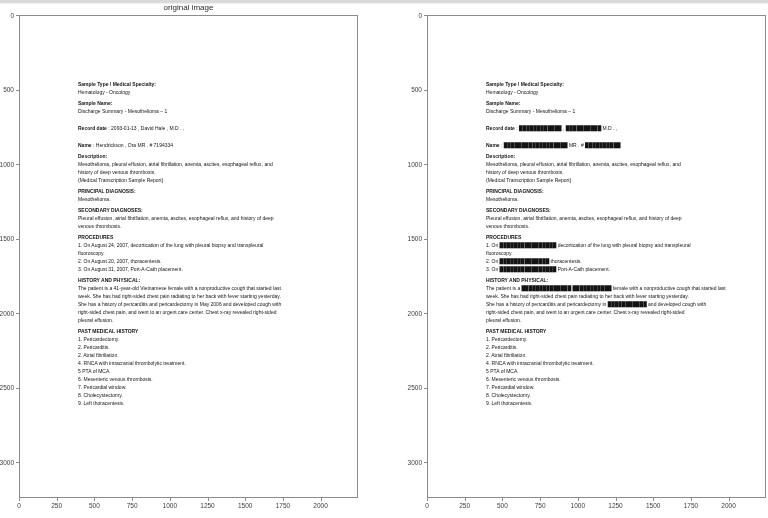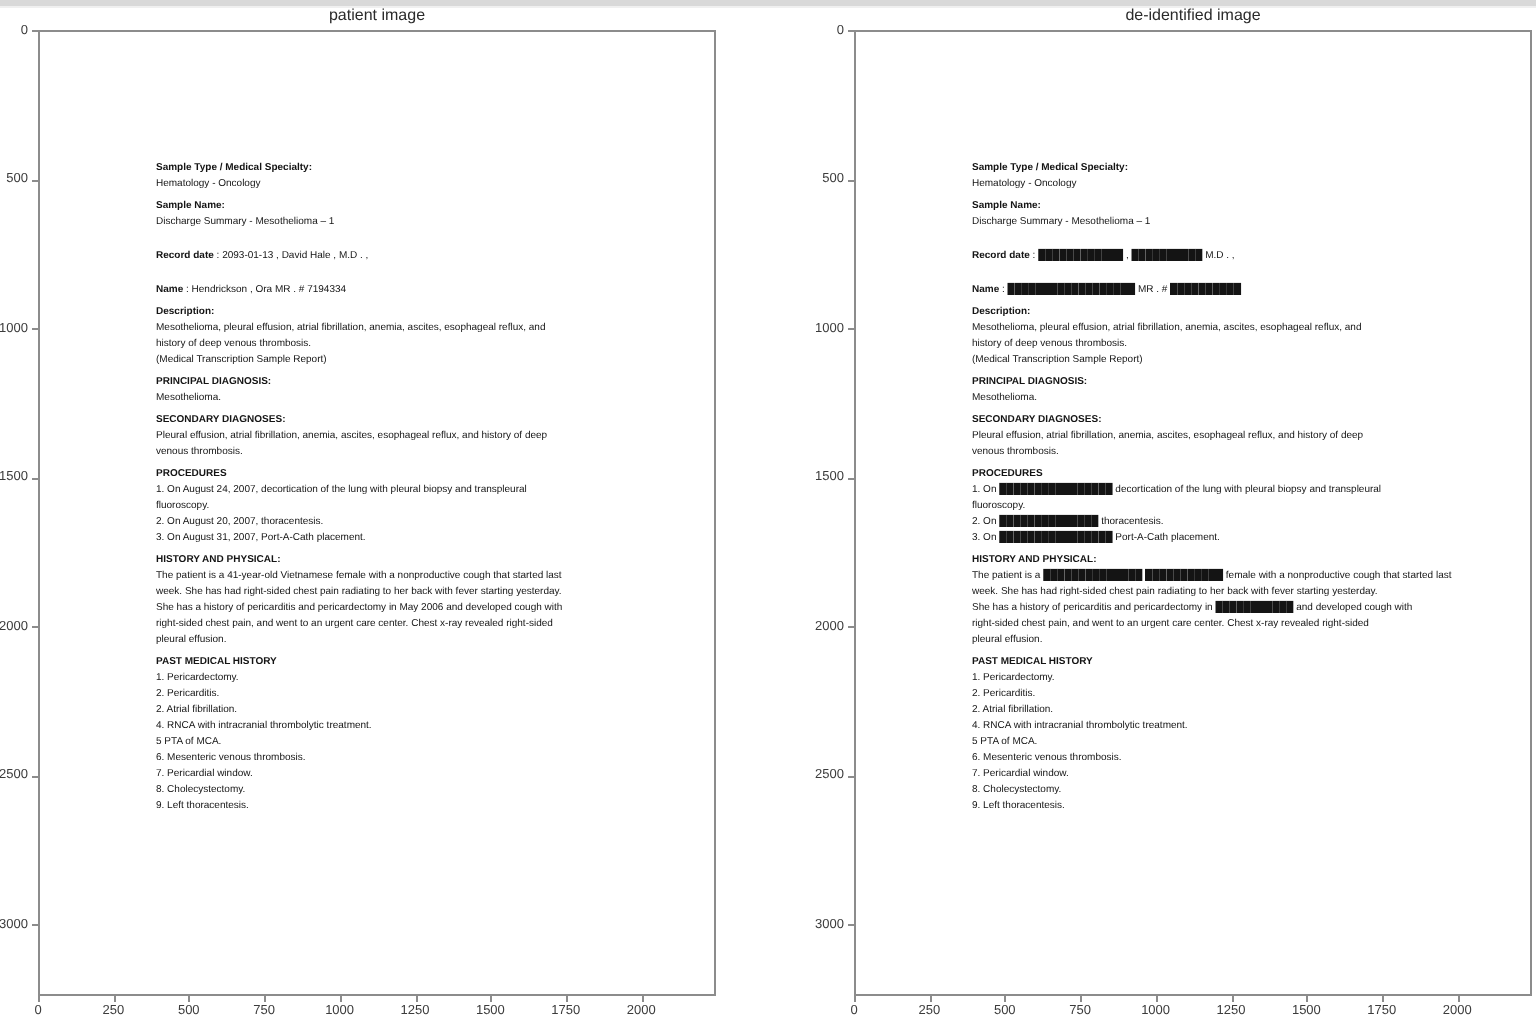--- a/index.html
+++ b/index.html
@@ -45,21 +45,21 @@
   .block.inline .doc-label { display:inline; }
   .block.inline .doc-body { display:inline; white-space:pre; }
 </style>
 </head>
 <body>
 
 <div class="screen">
   <div class="top-strip"></div>
   <div class="figure">
   <div class="panel">
-    <div class="panel-title" style="left: 19px; width: 339px;">patient image</div>
+    <div class="panel-title" style="left: 19px; width: 339px;">original image</div>
     <div class="axes" style="left: 19px;">
       <div class="doc">
             <div class="block">
               <span class="doc-label">Sample Type / Medical Specialty:</span>
               <span class="doc-body">Hematology - Oncology</span>
             </div>
             <div class="block">
               <span class="doc-label">Sample Name:</span>
               <span class="doc-body">Discharge Summary - Mesothelioma – 1</span>
             </div>
@@ -137,21 +137,20 @@
         <div class="tickmark x" style="left: 207.5px; top: 498px;"></div>
         <div class="xtick-label" style="left: 230.2px; top: 502px;">1500</div>
         <div class="tickmark x" style="left: 245.2px; top: 498px;"></div>
         <div class="xtick-label" style="left: 267.9px; top: 502px;">1750</div>
         <div class="tickmark x" style="left: 282.9px; top: 498px;"></div>
         <div class="xtick-label" style="left: 305.6px; top: 502px;">2000</div>
         <div class="tickmark x" style="left: 320.6px; top: 498px;"></div>
       </div>
 
   <div class="panel">
-    <div class="panel-title" style="left: 427px; width: 339px;">de-identified image</div>
     <div class="axes" style="left: 427px;">
       <div class="doc">
             <div class="block">
               <span class="doc-label">Sample Type / Medical Specialty:</span>
               <span class="doc-body">Hematology - Oncology</span>
             </div>
             <div class="block">
               <span class="doc-label">Sample Name:</span>
               <span class="doc-body">Discharge Summary - Mesothelioma – 1</span>
             </div>

